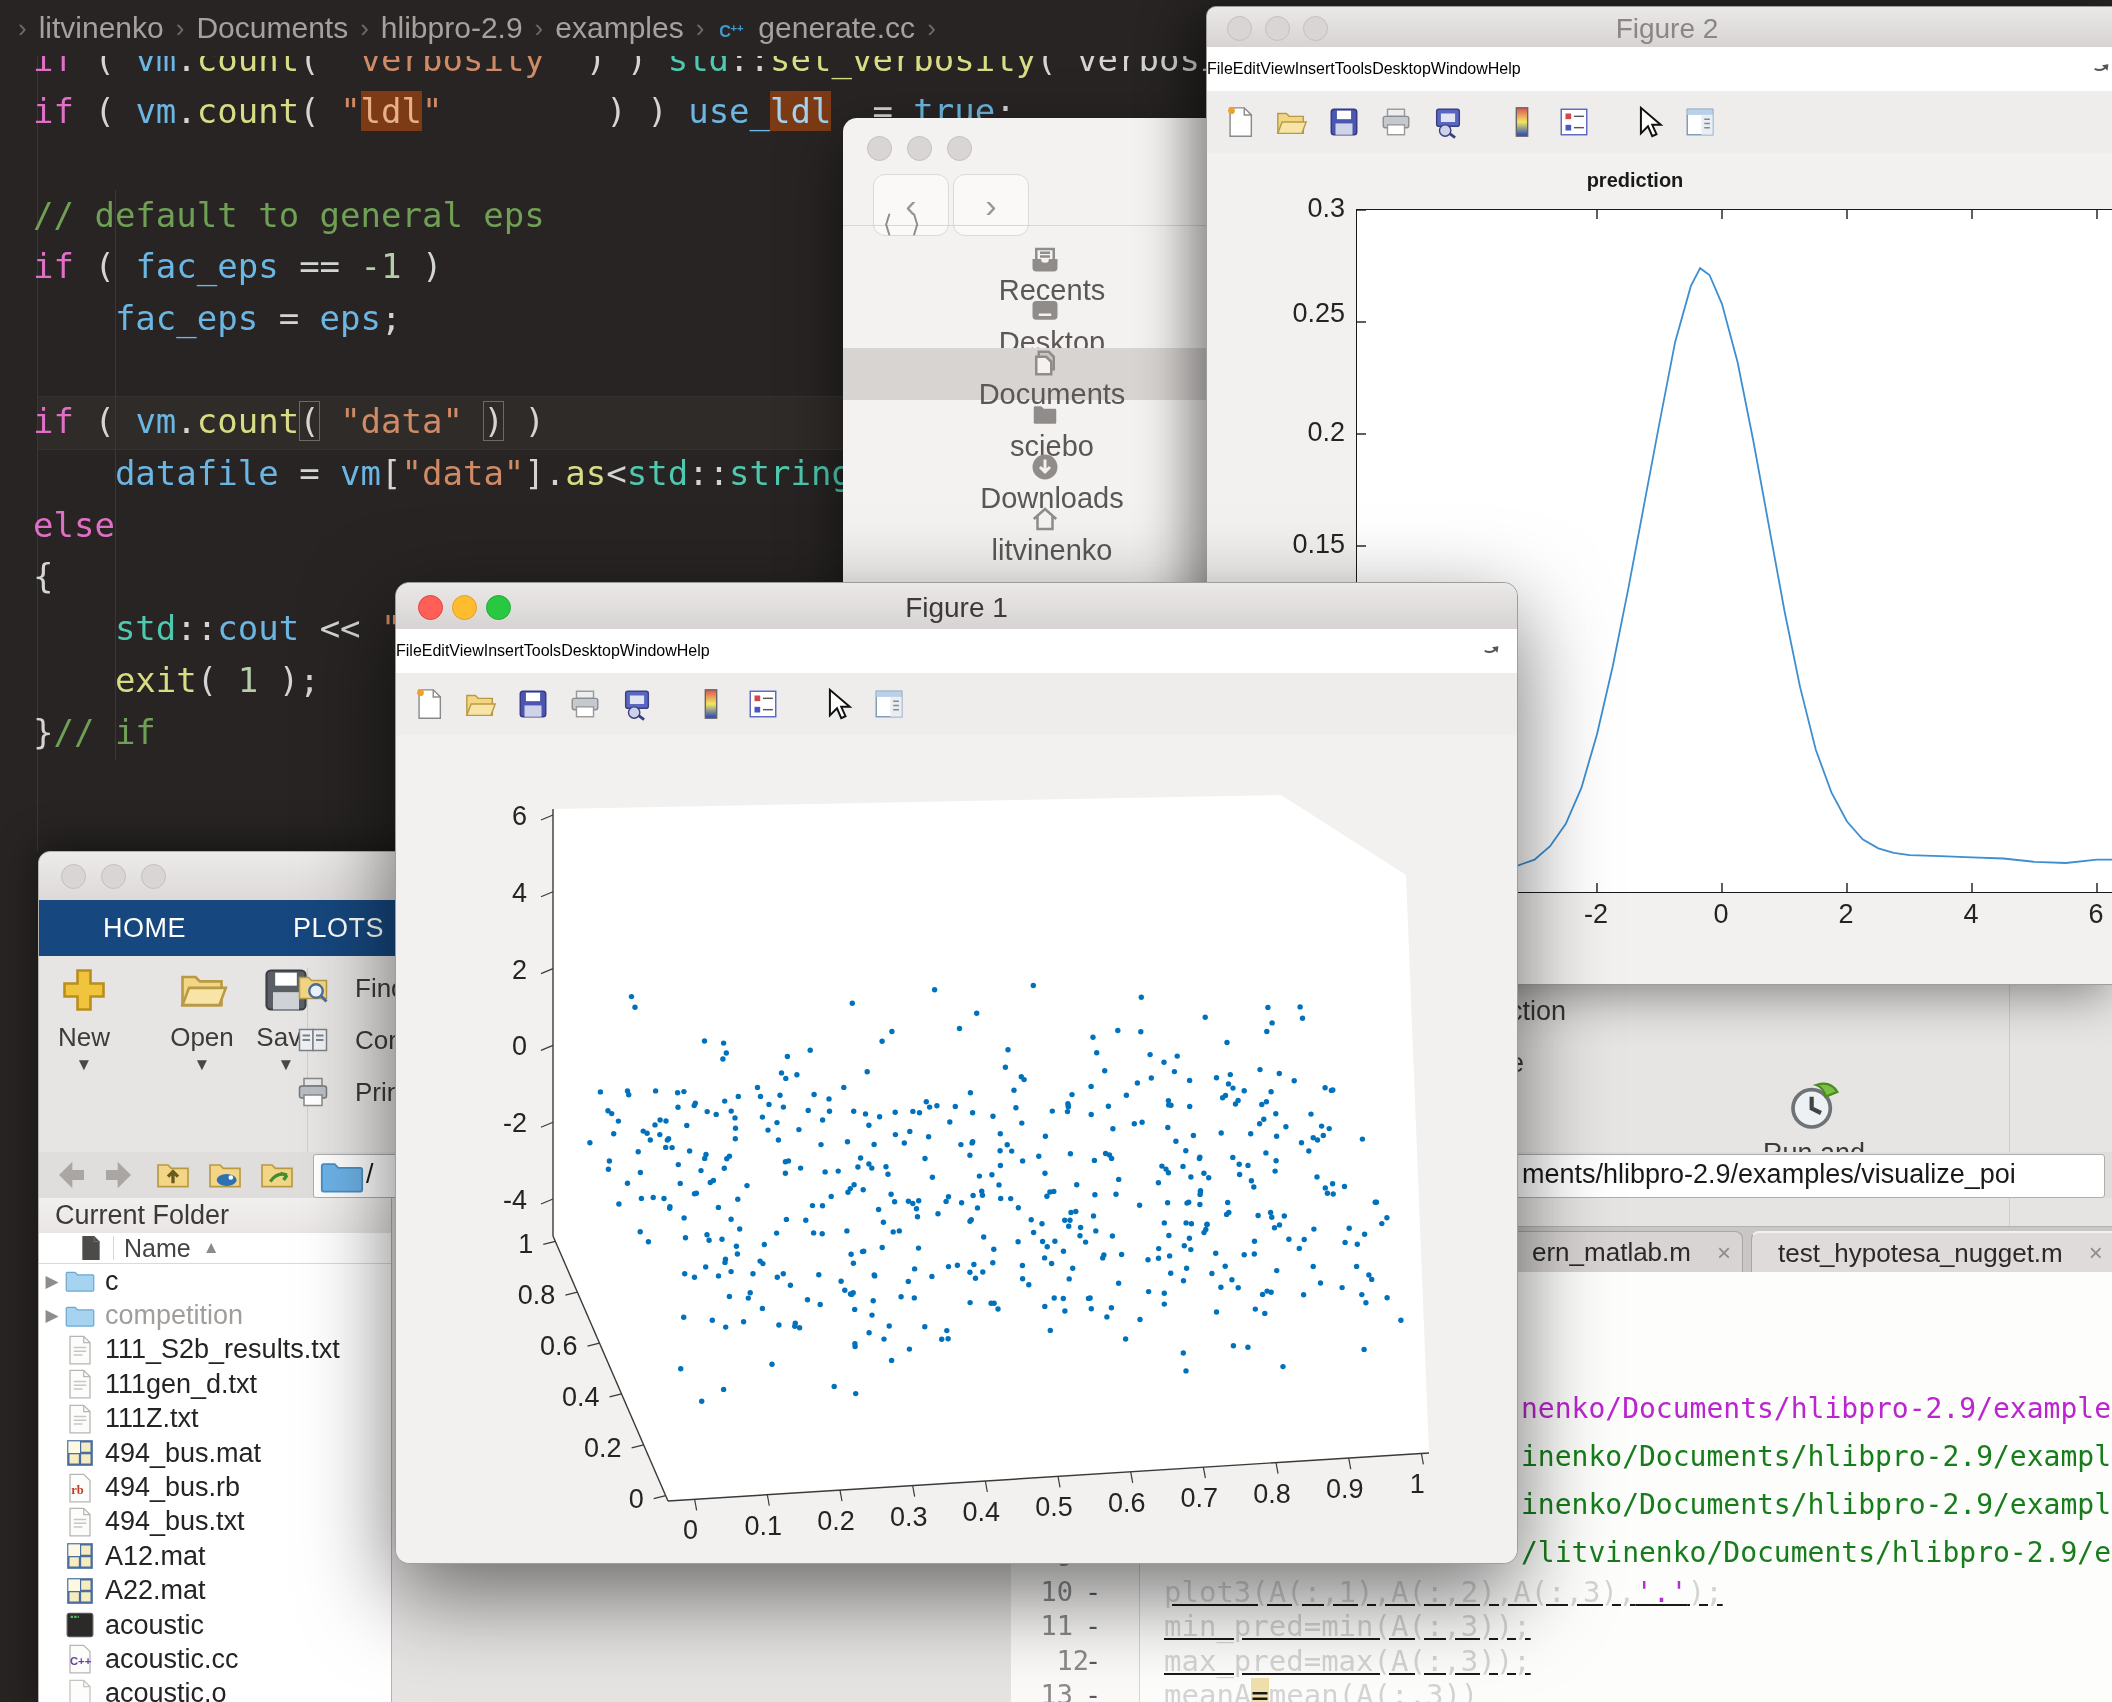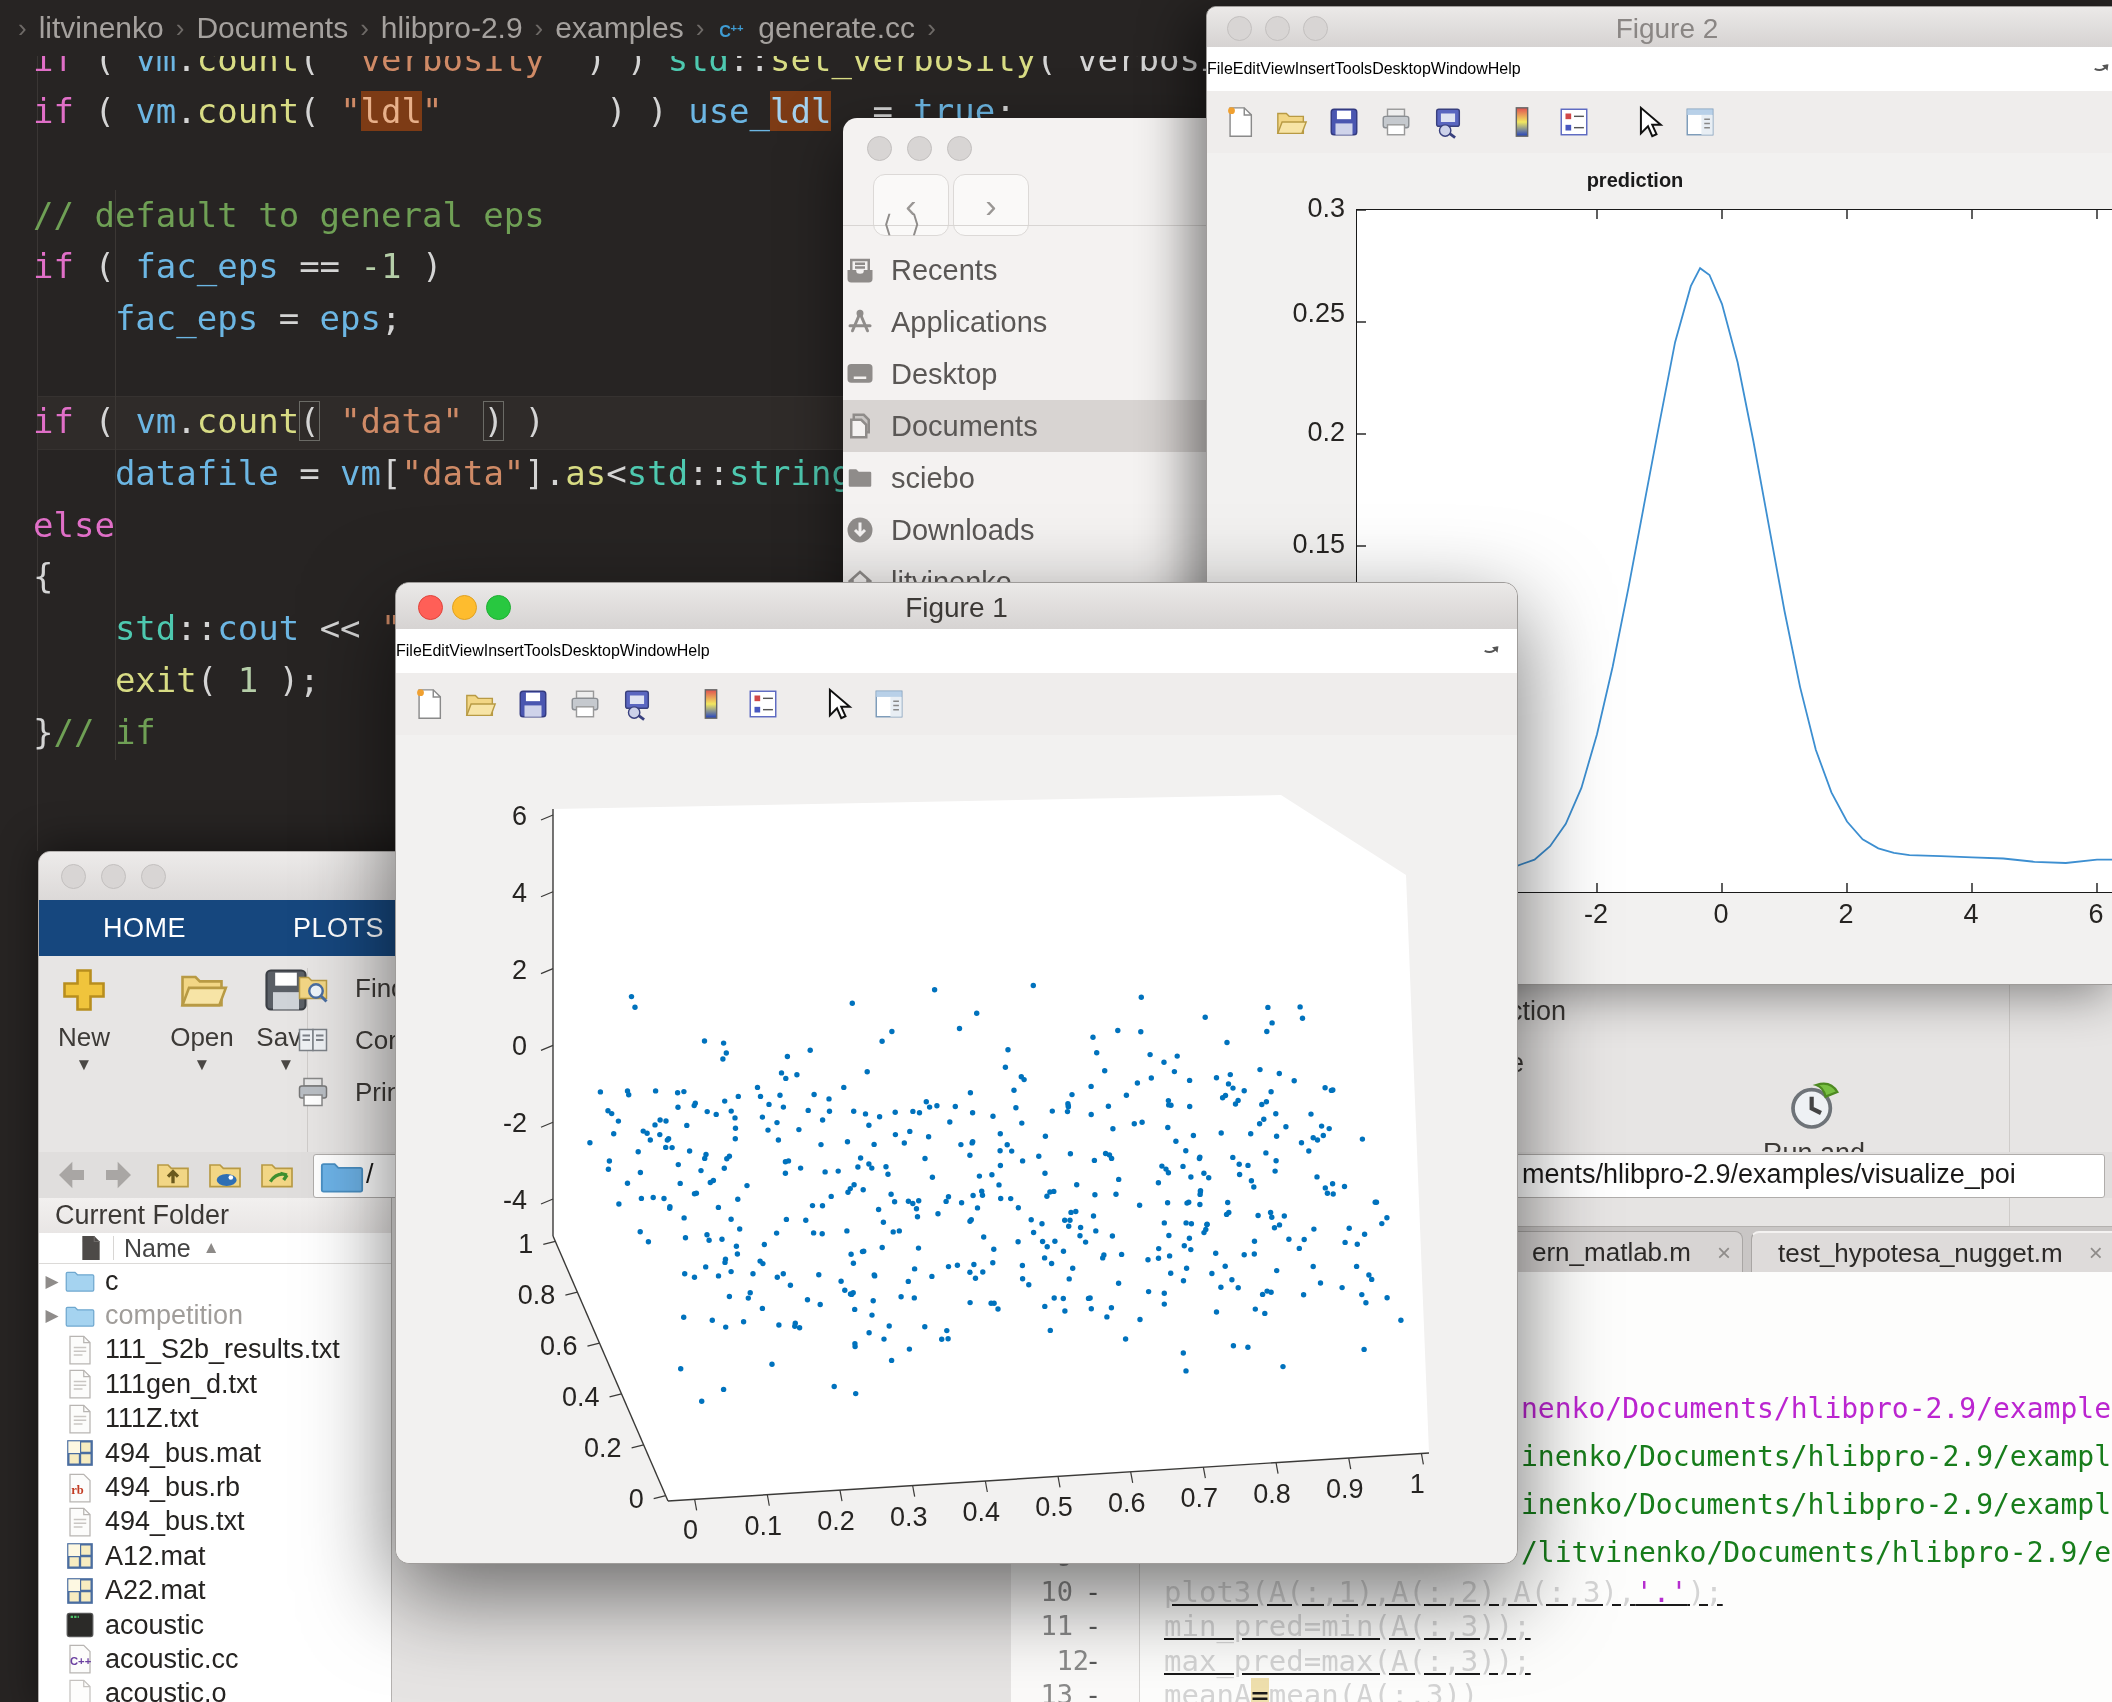--- a/index.html
+++ b/index.html
@@ -30,21 +30,21 @@
 
   
   #finder{left:843px;top:118px;width:382px;height:600px;background:#f4f2f1;border-radius:14px 14px 0 0;
           box-shadow:0 22px 60px rgba(0,0,0,.5);z-index:10;}
   #fnav{position:absolute;left:30px;top:56px;display:flex;gap:4px;}
   .fbtn{width:74px;height:60px;background:#faf9f8;border:1px solid #dcd9d7;border-radius:12px;
         display:flex;align-items:center;justify-content:center;font-size:34px;color:#9a9795;}
   #fdivider{position:absolute;left:0;top:107px;width:100%;height:1px;background:#d8d5d3;}
   #fpartial{position:absolute;left:40px;top:92px;color:#8f8c8a;font-size:24px;letter-spacing:6px;}
   #flist{position:absolute;left:0;top:126px;width:100%;}
-  .frow{position:relative;height:52px;display:flex;align-items:center;color:#5a5755;font-size:29px;}
+  .frow{position:relative;height:52px;display:flex;align-items:center;padding-left:36px;color:#5a5755;font-size:29px;flex-direction:column;}
   .frow.sel{background:#d8d4d2;}
   .frow .fic{width:34px;height:34px;margin-right:14px;display:inline-flex;align-items:center;justify-content:center;}
 
   
   #matlab{left:38px;top:851px;width:2090px;height:861px;background:#e6e4e3;border-radius:12px 0 0 0;
           box-shadow:0 -6px 40px rgba(0,0,0,.45);z-index:20;border:1px solid #b5b2b0;}
   #mtitle{position:absolute;left:0;top:0;width:100%;height:48px;border-radius:12px 0 0 0;
           background:linear-gradient(#edebea,#dcd9d8);border-bottom:1px solid #c2bfbd;}
   #mtabs{position:absolute;left:0;top:48px;width:100%;height:56px;background:#16477e;}
   .rtab{position:absolute;top:0;height:56px;display:flex;align-items:center;color:#fff;font-size:27px;letter-spacing:.5px;}
@@ -189,30 +189,20 @@
     <div id="flist">
         <div class="frow">
           <span class="fic">
             <svg width="30" height="30" viewBox="0 0 24 24" fill="none" stroke="#8f8c8a" stroke-width="2">
               <path d="M3 13 L3 19 Q3 21 5 21 L19 21 Q21 21 21 19 L21 13 L16 13 Q16 16 12 16 Q8 16 8 13 Z" fill="#8f8c8a"></path>
               <path d="M5 13 L5 4 L19 4 L19 13"></path>
               <path d="M8 7 L16 7 M8 10 L16 10"></path>
             </svg>
           </span>
           <span>Recents</span>
-        </div>
-        <div class="frow">
-          <span class="fic">
-            <svg width="30" height="30" viewBox="0 0 24 24" stroke="#8f8c8a" stroke-width="2.4" fill="none" stroke-linecap="round">
-              <path d="M6 19 L12 5 L18 19"></path>
-              <path d="M4 15 L20 15"></path>
-              <circle cx="12" cy="5" r="1.6" fill="#8f8c8a"></circle>
-            </svg>
-          </span>
-          <span>Applications</span>
         </div>
         <div class="frow">
           <span class="fic">
             <svg width="30" height="30" viewBox="0 0 24 24" fill="none" stroke="#8f8c8a" stroke-width="2">
               <rect x="3" y="5" width="18" height="13" rx="2" fill="#8f8c8a"></rect>
               <path d="M7 15 L17 15" stroke="#f4f2f1"></path>
             </svg>
           </span>
           <span>Desktop</span>
         </div>

